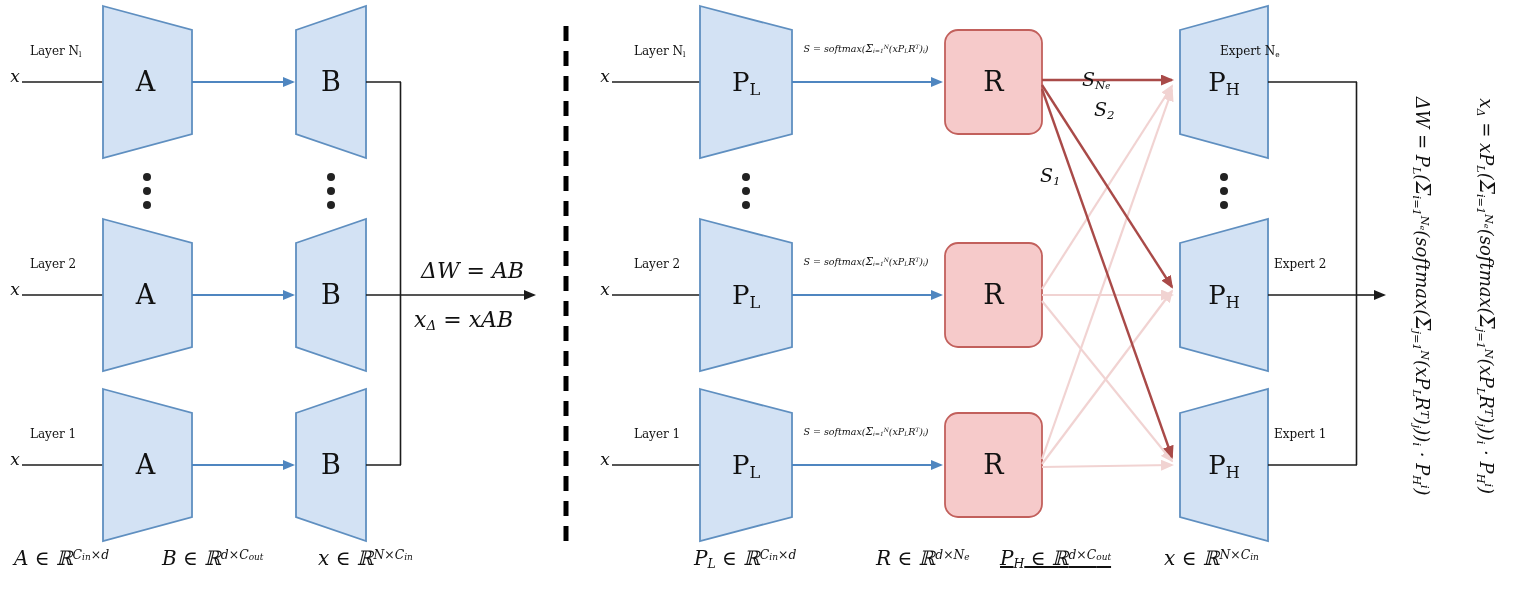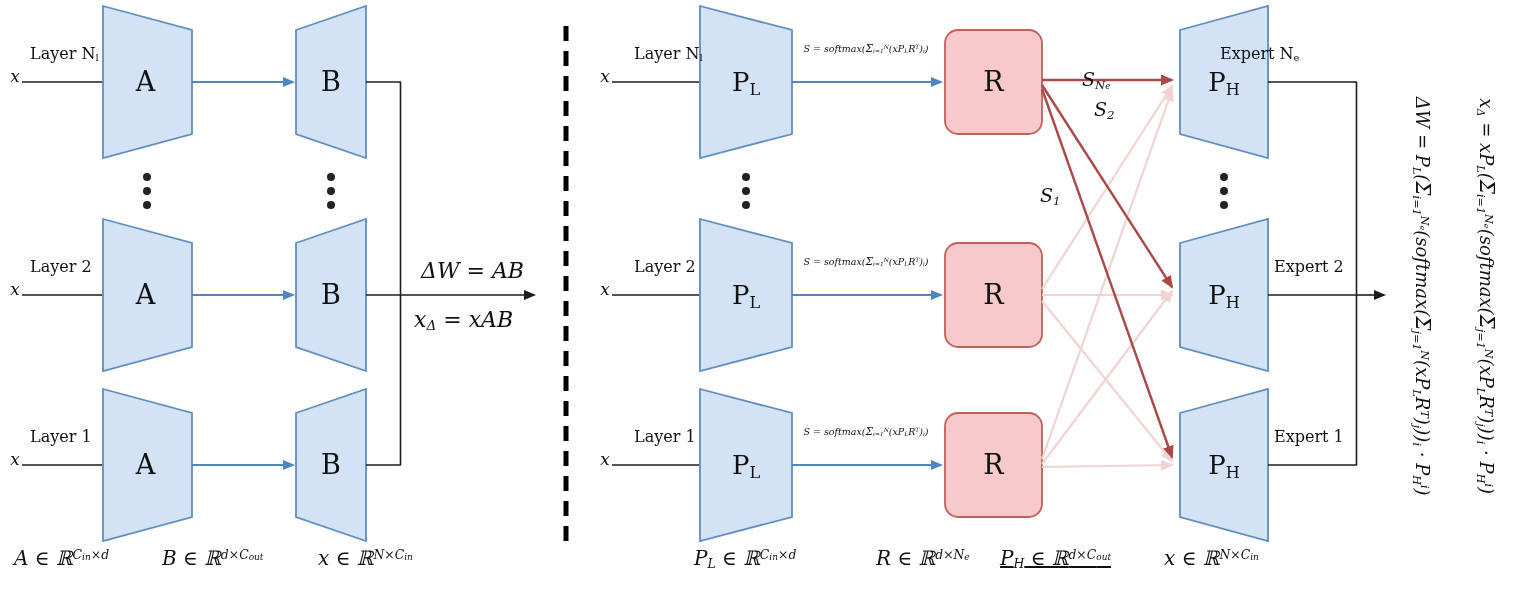--- a/index.html
+++ b/index.html
@@ -5,21 +5,21 @@
   * { box-sizing: border-box; }
   html, body { margin: 0; padding: 0; background: #ffffff; }
   .stage {
     position: relative; width: 1515px; height: 590px; background: #fff;
     overflow: hidden; font-family: "DejaVu Serif", serif; color: #111;
   }
   .stage svg { position: absolute; left: 0; top: 0; }
   .lb { position: absolute; white-space: nowrap; line-height: 1.25; }
   .math  { font-style: italic; }
   .roman { font-style: normal; }
-  .fs16 { font-size: 16px; text-align: right; }
+  .fs16 { font-size: 12px; text-align: right; }
   .fs17 { font-size: 17px; }
   .fs19 { font-size: 19px; }
   .fs20 { font-size: 20px; }
   .fs22 { font-size: 22px; }
   .block  { font-size: 27px; text-align: center; line-height: 34px; }
   .block2 { font-size: 26px; text-align: center; line-height: 34px; }
   .gate { font-size: 9.5px; text-align: center; font-style: italic; }
   .rot { transform: rotate(90deg); transform-origin: center; text-align: center;
          font-size: 18px; line-height: 24px; }
   
@@ -187,21 +187,21 @@
   <div class="lb gate" style="left:790px; top:42px;  width:152px;"><span>S = softmax(</span><span class="tk-big">Σ</span><span class="tk-sub">i=1</span><span class="tk-sup">N</span><span>(xP</span><span class="tk-sub">L</span><span>R</span><span class="tk-sup">T</span><span>)</span><span class="tk-sub">i</span><span>)</span></div>
   <div class="lb gate" style="left:790px; top:255px; width:152px;"><span>S = softmax(</span><span class="tk-big">Σ</span><span class="tk-sub">i=1</span><span class="tk-sup">N</span><span>(xP</span><span class="tk-sub">L</span><span>R</span><span class="tk-sup">T</span><span>)</span><span class="tk-sub">i</span><span>)</span></div>
   <div class="lb gate" style="left:790px; top:425px; width:152px;"><span>S = softmax(</span><span class="tk-big">Σ</span><span class="tk-sub">i=1</span><span class="tk-sup">N</span><span>(xP</span><span class="tk-sub">L</span><span>R</span><span class="tk-sup">T</span><span>)</span><span class="tk-sub">i</span><span>)</span></div>
 
   <div class="lb roman block" style="left:945px; top:65px;  width:97px;">R</div>
   <div class="lb roman block" style="left:945px; top:278px; width:97px;">R</div>
   <div class="lb roman block" style="left:945px; top:448px; width:97px;">R</div>
 
   <div class="lb math fs19" style="left:1082px; top:44px;margin-top:24px;"><span>S</span><span class="tk-sub">N</span><span class="tk-subs">e</span></div>
   <div class="lb math fs19" style="left:1094px; top:98px;"><span>S</span><span class="tk-sub">2</span></div>
-  <div class="lb math fs19" style="left:1040px; top:184px;"><span>S</span><span class="tk-sub">1</span></div>
+  <div class="lb math fs19" style="left:1040px; top:164px;"><span>S</span><span class="tk-sub">1</span></div>
 
   <div class="lb roman block2" style="left:1180px; top:65px;  width:88px;"><span>P</span><span class="tk-sub">H</span></div>
   <div class="lb roman block2" style="left:1180px; top:278px; width:88px;"><span>P</span><span class="tk-sub">H</span></div>
   <div class="lb roman block2" style="left:1180px; top:448px; width:88px;"><span>P</span><span class="tk-sub">H</span></div>
 
   <div class="lb roman fs16" style="left:1220px; top:44px;"><span>Expert N</span><span class="tk-sub">e</span></div>
   <div class="lb roman fs16" style="left:1274px; top:257px;"><span>Expert 2</span></div>
   <div class="lb roman fs16" style="left:1274px; top:427px;"><span>Expert 1</span></div>
 
   <div class="lb math rot" style="left:1146px; top:280px; width:548px;"><span>ΔW = P</span><span class="tk-sub">L</span><span>(</span><span class="tk-big">Σ</span><span class="tk-sub">i=1</span><span class="tk-sup">N</span><span class="tk-sups">e</span><span>(softmax(</span><span class="tk-big">Σ</span><span class="tk-sub">j=1</span><span class="tk-sup">N</span><span>(xP</span><span class="tk-sub">L</span><span>R</span><span class="tk-sup">T</span><span>)</span><span class="tk-sub">j</span><span>))</span><span class="tk-sub">i</span><span> · P</span><span class="tk-sub">H</span><span class="tk-sup">i</span><span>)</span></div>

